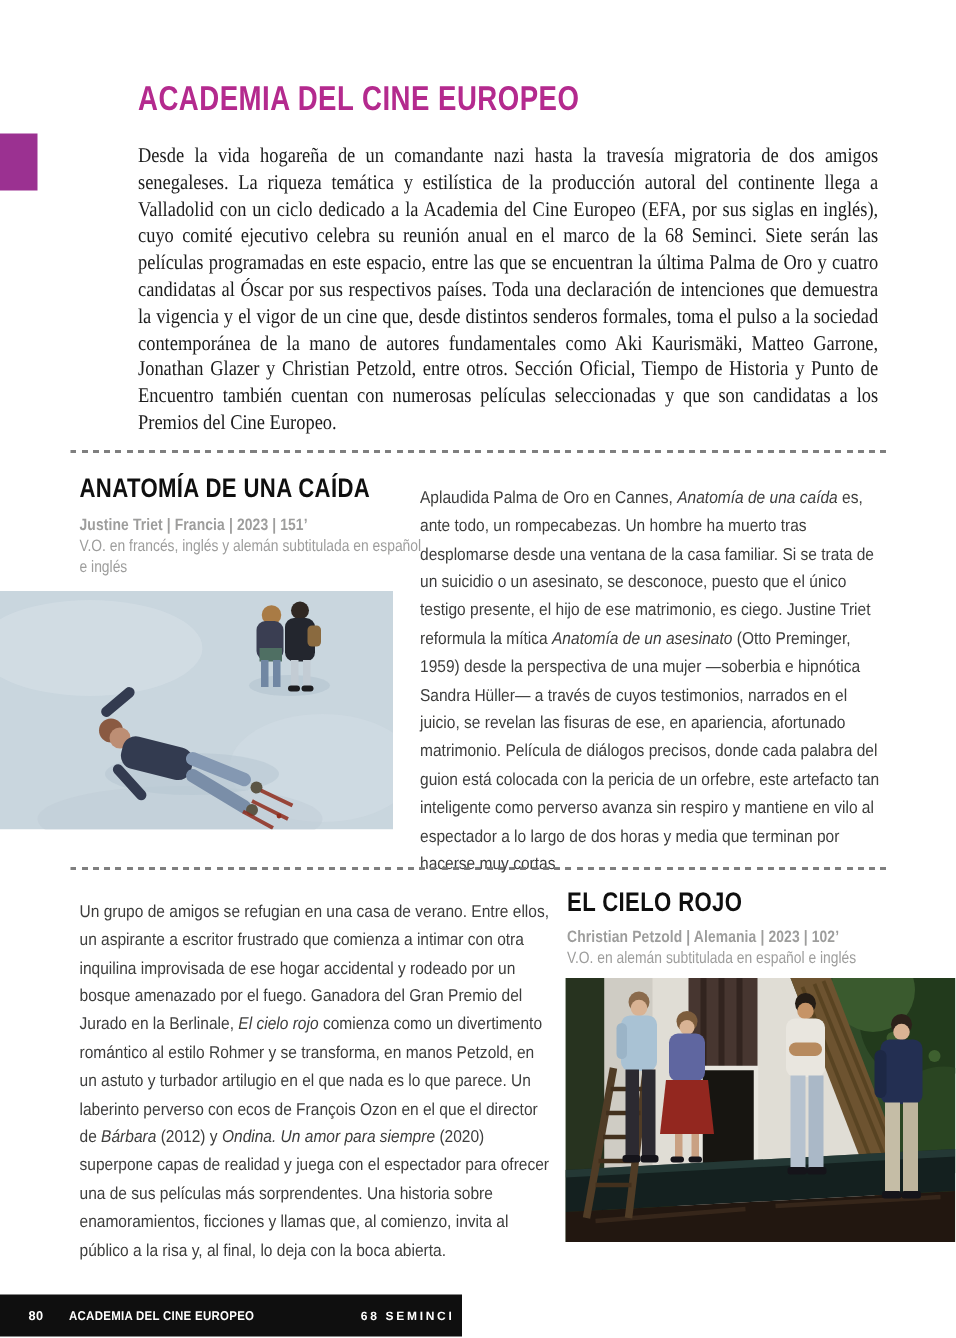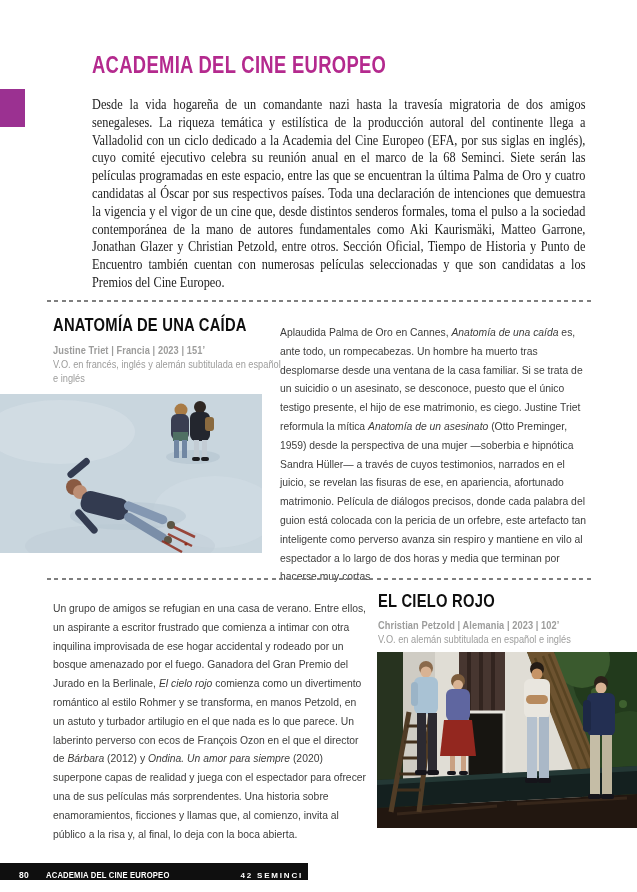--- a/index.html
+++ b/index.html
@@ -50,22 +50,22 @@
   .review i { font-style:italic; }
   .review-1 { left:280px; top:323px; width:348px; }
   .review-2 { left:53px;  top:599px; width:352px; }
 
   .still { display:block; }
   .still-1 { left:0px;   top:394px; width:262px; height:159px; }
   .still-2 { left:377px; top:652px; width:260px; height:176px; }
   .still svg { display:block; width:100%; height:100%; }
 
   .footer-bar {
-    left:0; top:863px; width:308px; height:17px; background:var(--footer_bg,#0f0f0f);
-    color:#ffffff; display:flex; align-items:flex-end; font-weight:bold;
+    left:0; top:863px; width:308px; height:28px; background:var(--footer_bg,#0f0f0f);
+    color:#ffffff; display:flex; align-items:center; font-weight:bold;
   }
   .footer-page { margin-left:19px; font-size:8.5px; letter-spacing:.3px; }
   .footer-section { margin-left:17px; font-size:8.5px; letter-spacing:.2px; transform:scaleX(.9); transform-origin:left center; white-space:nowrap; }
   .footer-edition { margin-left:auto; margin-right:5px; font-size:8px; letter-spacing:1.8px; white-space:nowrap; }
 </style>
 </head>
 <body>
 
 <div class="page">
 
@@ -198,16 +198,16 @@
       <rect x="213" y="83" width="10" height="60" fill="#c5bda6"></rect>
       <rect x="225" y="83" width="10" height="60" fill="#bdb49c"></rect>
       <rect x="211" y="142" width="13" height="5" rx="2" fill="#15141a"></rect>
       <rect x="224" y="142" width="13" height="5" rx="2" fill="#15141a"></rect>
     </svg>
   </div>
 
   <div class="abs footer-bar">
     <span class="footer-page">80</span>
     <span class="footer-section">ACADEMIA DEL CINE EUROPEO</span>
-    <span class="footer-edition">42 SEMINCI</span>
+    <span class="footer-edition">68 SEMINCI</span>
   </div>
 
 </div>
 
 </body></html>

